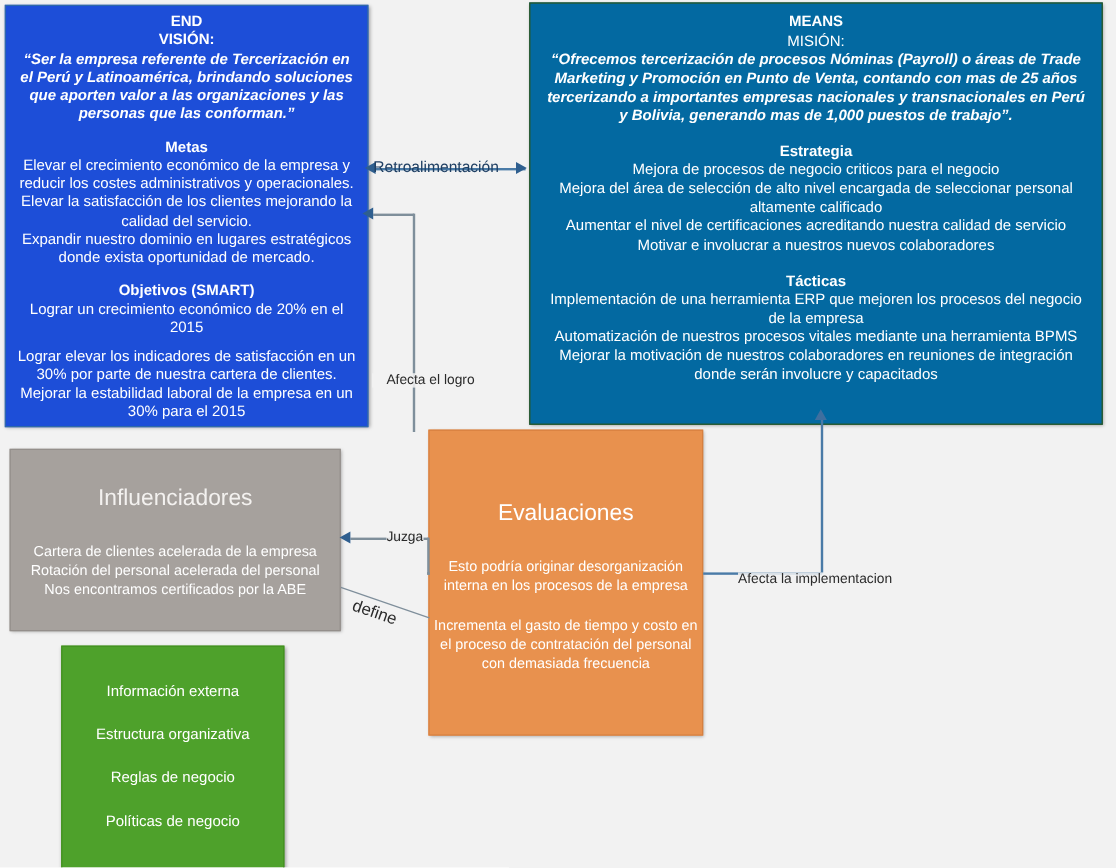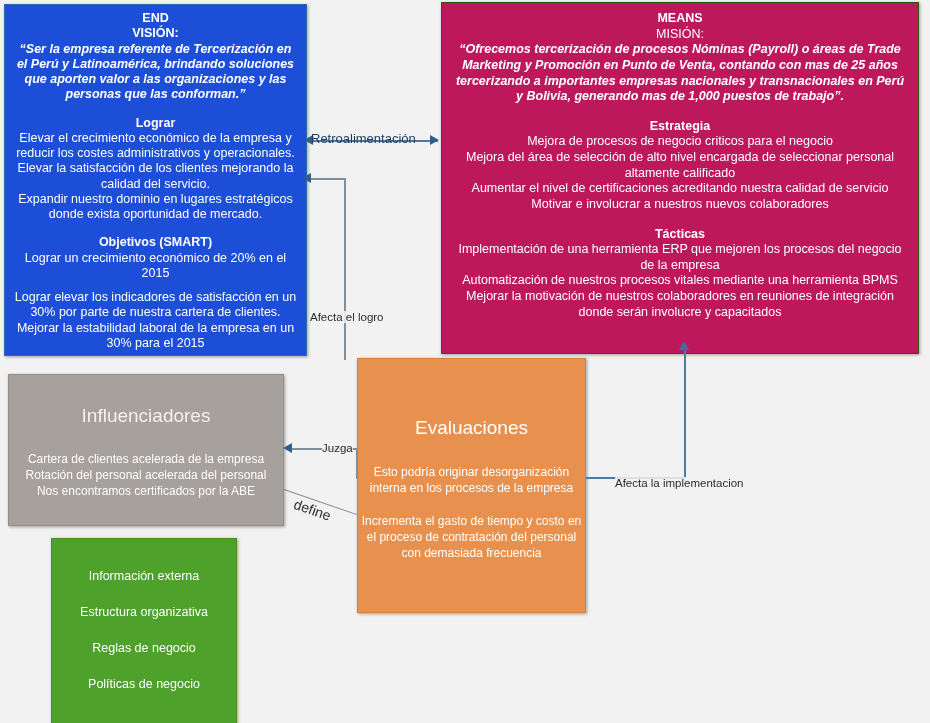--- a/index.html
+++ b/index.html
@@ -57,21 +57,21 @@
   }
   #box-end .line { font-size: 12.5px; }
   #box-end .gap { height: 9px; }
 
   
   #box-means {
     left: 441px;
     top: 2px;
     width: 478px;
     height: 352px;
-    background: #be185d;
+    background: #0369a1;
     border: 1px solid #2c5519;
     padding: 8px 10px 0 10px;
     font-size: 12.5px;
     line-height: 1.25;
   }
   #box-means .hdr { font-weight: bold; }
   #box-means .mision-label { font-weight: normal; }
   #box-means .mision-text {
     font-style: italic;
     font-weight: bold;
@@ -193,21 +193,21 @@
 </head>
 <body>
 
 <div id="canvas">
 
   <div class="box" id="box-end">
     <div class="hdr">END</div>
     <div class="vision-label">VISIÓN:</div>
     <div class="vision-text">“Ser la empresa referente de Tercerización en el Perú y Latinoamérica, brindando soluciones que aporten valor a las organizaciones y las personas que las conforman.”</div>
 
-    <div class="section-title">Lograr</div>
+    <div class="section-title">Metas</div>
     <div class="line">Elevar el crecimiento económico de la empresa y reducir los costes administrativos y operacionales.</div>
     <div class="line">Elevar la satisfacción de los clientes mejorando la calidad del servicio.</div>
     <div class="line">Expandir nuestro dominio en lugares estratégicos donde exista oportunidad de mercado.</div>
 
     <div class="section-title">Objetivos (SMART)</div>
     <div class="line">Lograr un crecimiento económico de 20% en el 2015</div>
     <div class="gap"></div>
     <div class="line">Lograr elevar los indicadores de satisfacción en un 30% por parte de nuestra cartera de clientes.</div>
     <div class="line">Mejorar la estabilidad laboral de la empresa en un 30% para el 2015</div>
   </div>
@@ -251,21 +251,21 @@
 
   <div class="conn-line" style="left:312px; top:140px; width:126px; height:1.5px;"></div>
   <div class="arrow left" style="left:304px; top:135px;"></div>
   <div class="arrow right" style="left:430px; top:135px;"></div>
   <div class="retro-label" style="left:311px; top:131px;">Retroalimentación</div>
 
   <div class="conn-line gray" style="left:344px; top:358px; width:1.5px; height:-0px;"></div>
   <div class="conn-line gray" style="left:344px; top:178px; width:1.5px; height:182px;"></div>
   <div class="conn-line gray" style="left:311px; top:178px; width:34px; height:1.5px;"></div>
   <div class="arrow left" style="left:302px; top:173px;"></div>
-  <div class="conn-label" style="left:310px; top:311px;">Afecta el logro</div>
+  <div class="conn-label" style="left:310px; top:311px;padding-left:12px;">Afecta el logro</div>
 
   <div class="conn-line gray" style="left:356px; top:477px; width:1.5px; height:1.5px;"></div>
   <div class="conn-line gray" style="left:356px; top:448px; width:1.5px; height:30px;"></div>
   <div class="conn-line gray" style="left:356px; top:477px; width:2px; height:1.5px;"></div>
   <div class="conn-line gray" style="left:292px; top:448px; width:65px; height:1.5px;"></div>
   <div class="arrow left" style="left:283px; top:443px;"></div>
   <div class="conn-label" style="left:322px; top:442px;">Juzga</div>
 
   <div class="diag" style="left:284px; top:489px; width:78px; transform: rotate(19deg);"></div>
   <div class="define-label" style="left:297px; top:496px;">define</div>

